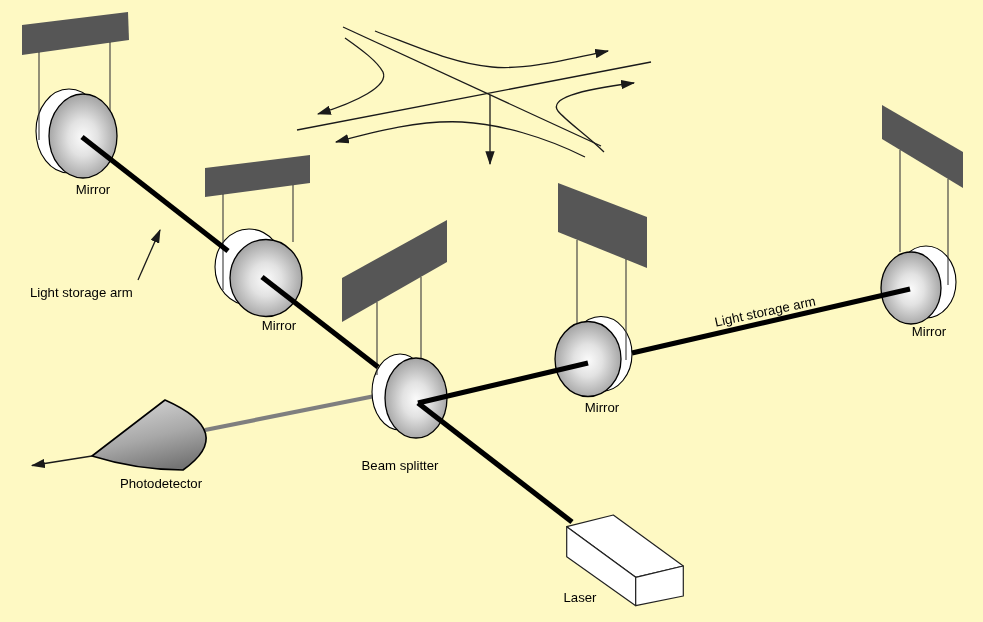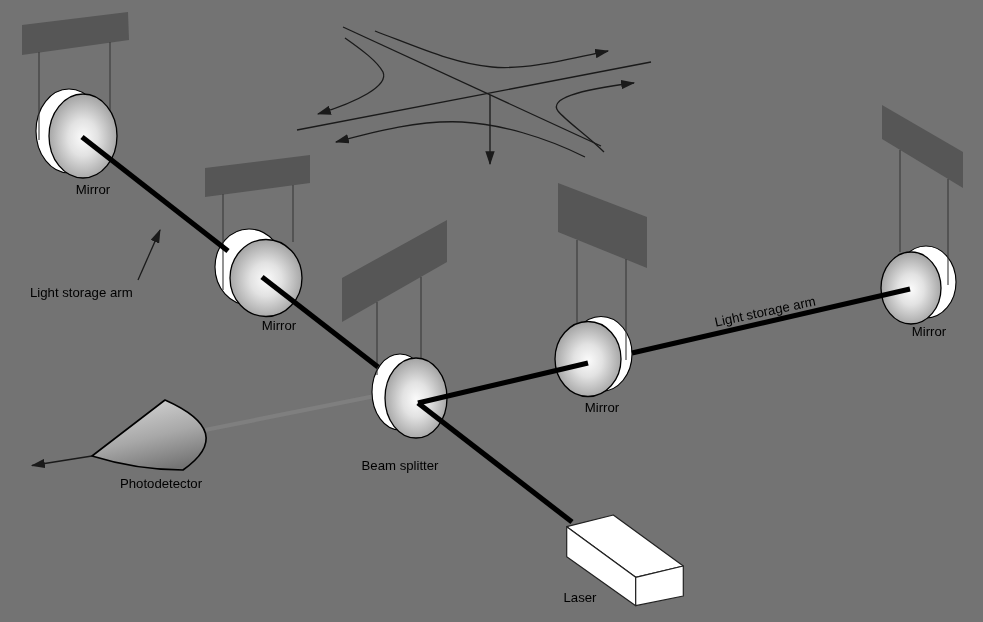--- a/index.html
+++ b/index.html
@@ -1,16 +1,16 @@
 <!DOCTYPE html>
 <html><head>
 <meta charset="utf-8">
 <style>
   html,body{margin:0;padding:0;background:#ffffff;}
-  .stage{position:relative;width:983px;height:622px;background:#737373;overflow:hidden;
+  .stage{position:relative;width:983px;height:622px;background:#fef9c3;overflow:hidden;
          font-family:"Liberation Sans", sans-serif;}
   svg{display:block;}
   text{font-family:"Liberation Sans", sans-serif;font-size:13.2px;fill:#000;}
   .thin{stroke:#1a1a1a;stroke-width:1.3;fill:none;}
   .beam{stroke:#000000;stroke-width:5.2;fill:none;}
   .graybeam{stroke:#7f7f7f;stroke-width:4.2;fill:none;}
   .wire{stroke:#3a3a3a;stroke-width:1.1;fill:none;}
   .support{fill:#565656;stroke:none;}
   .rim{fill:#ffffff;stroke:#000000;stroke-width:1.1;}
   .face{fill:url(#mirrorGrad);stroke:#000000;stroke-width:1.3;}

